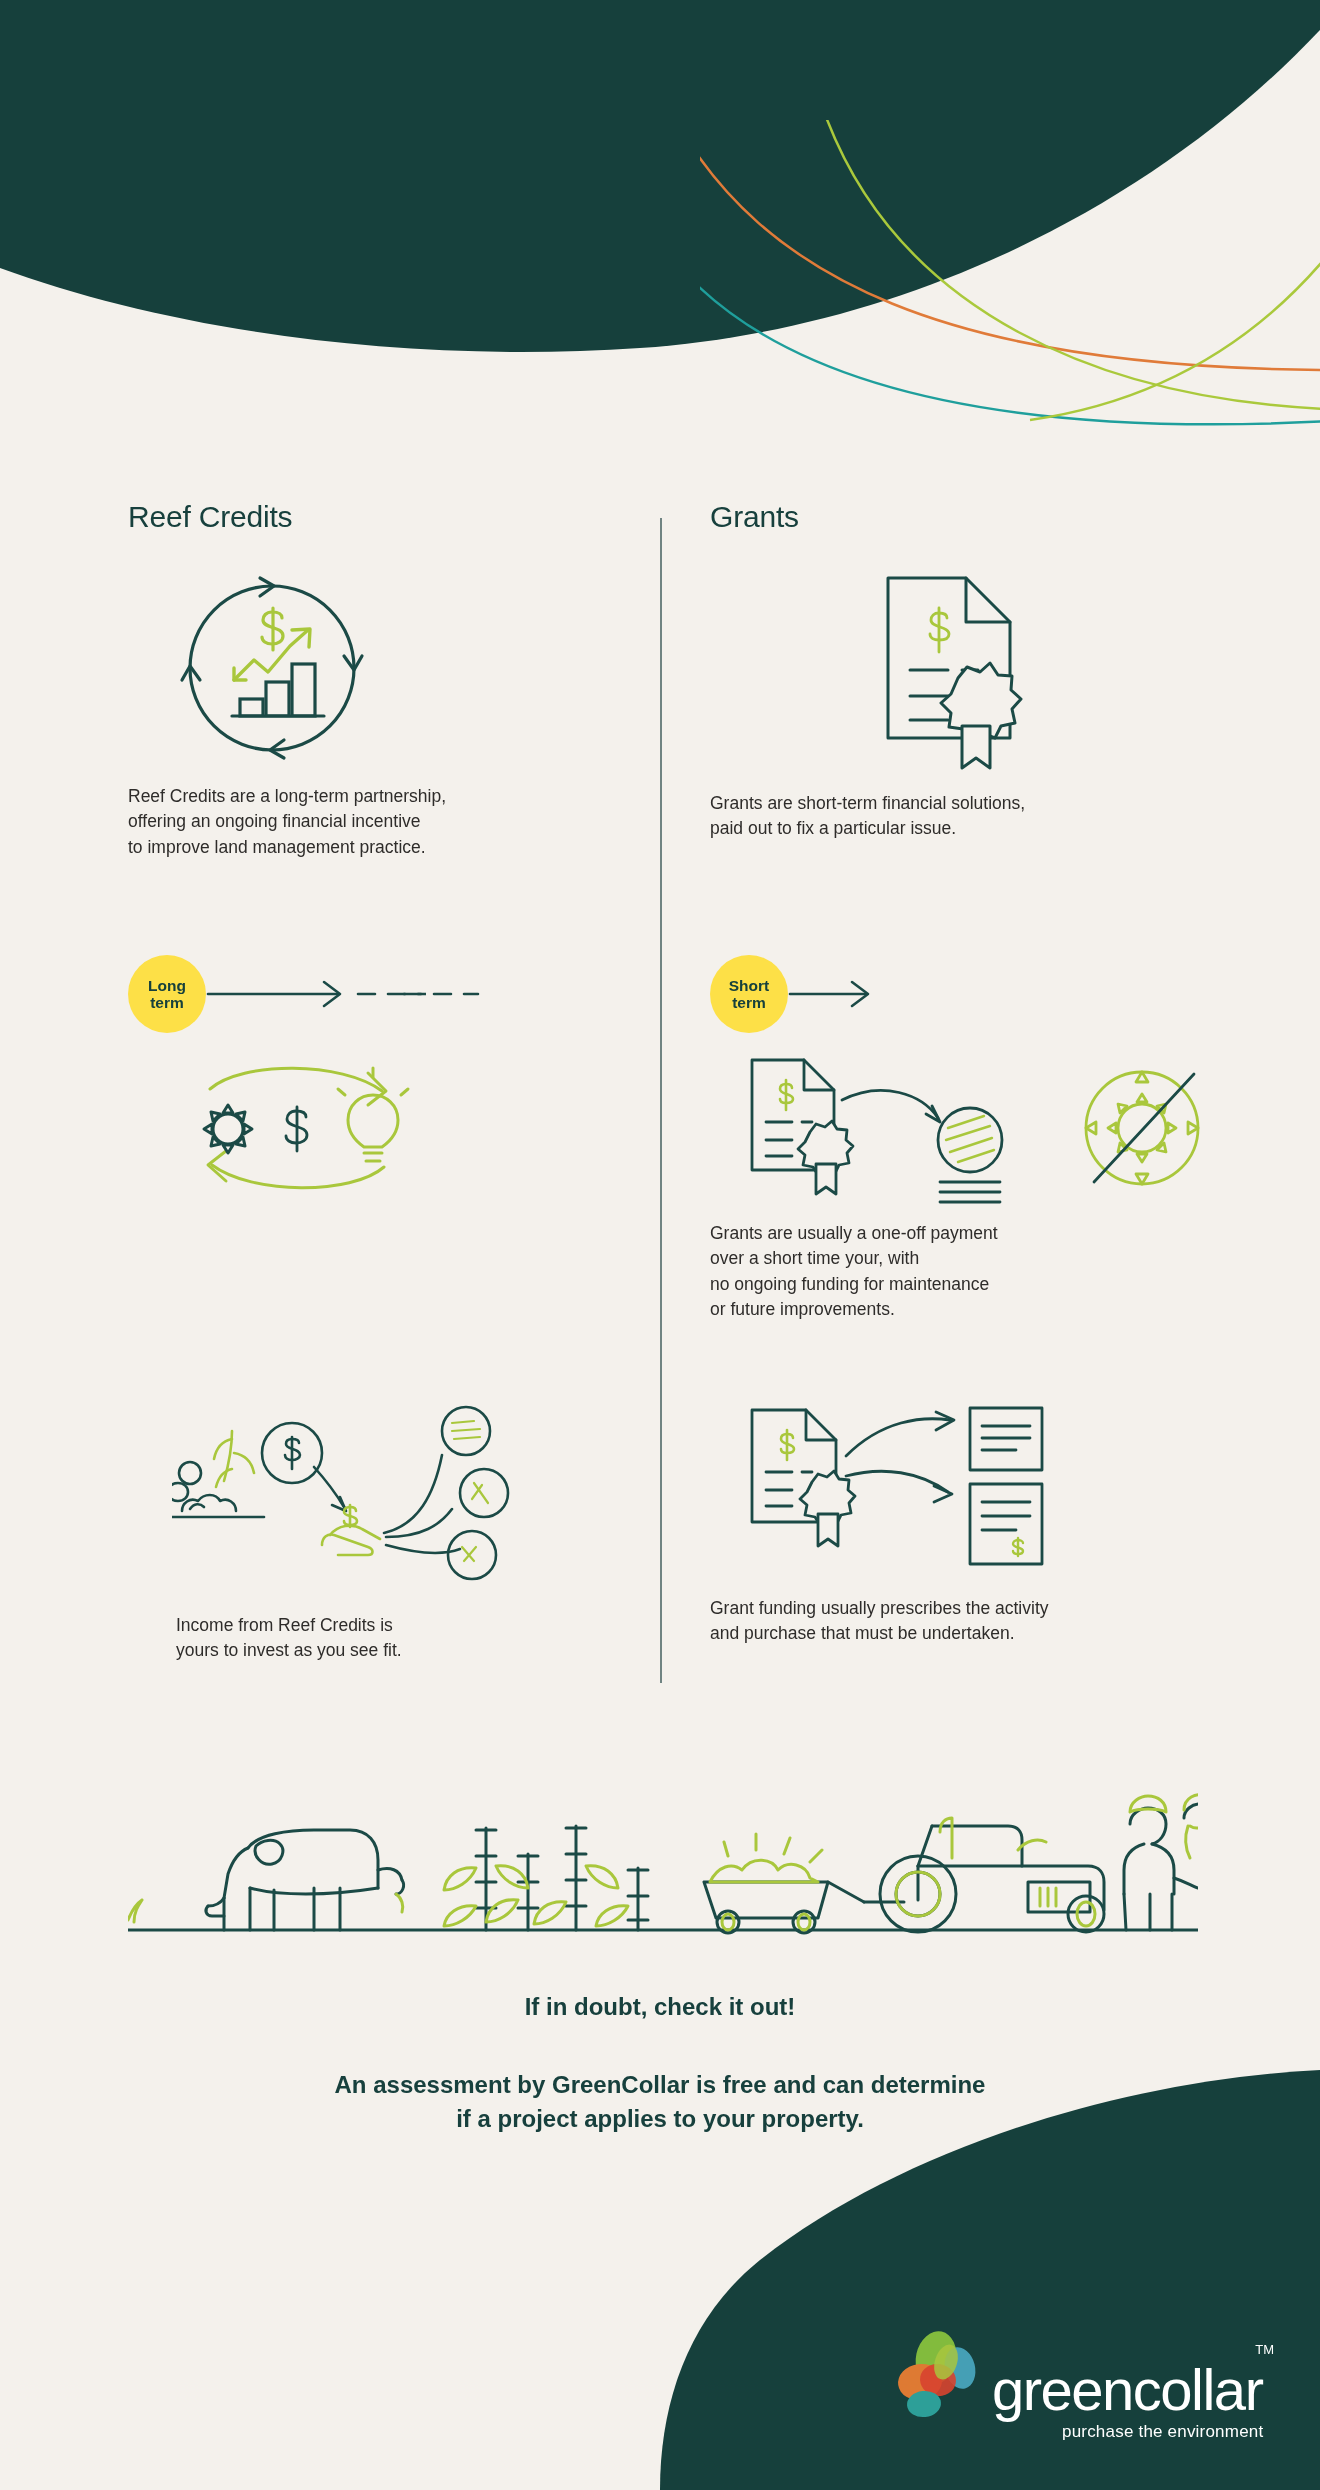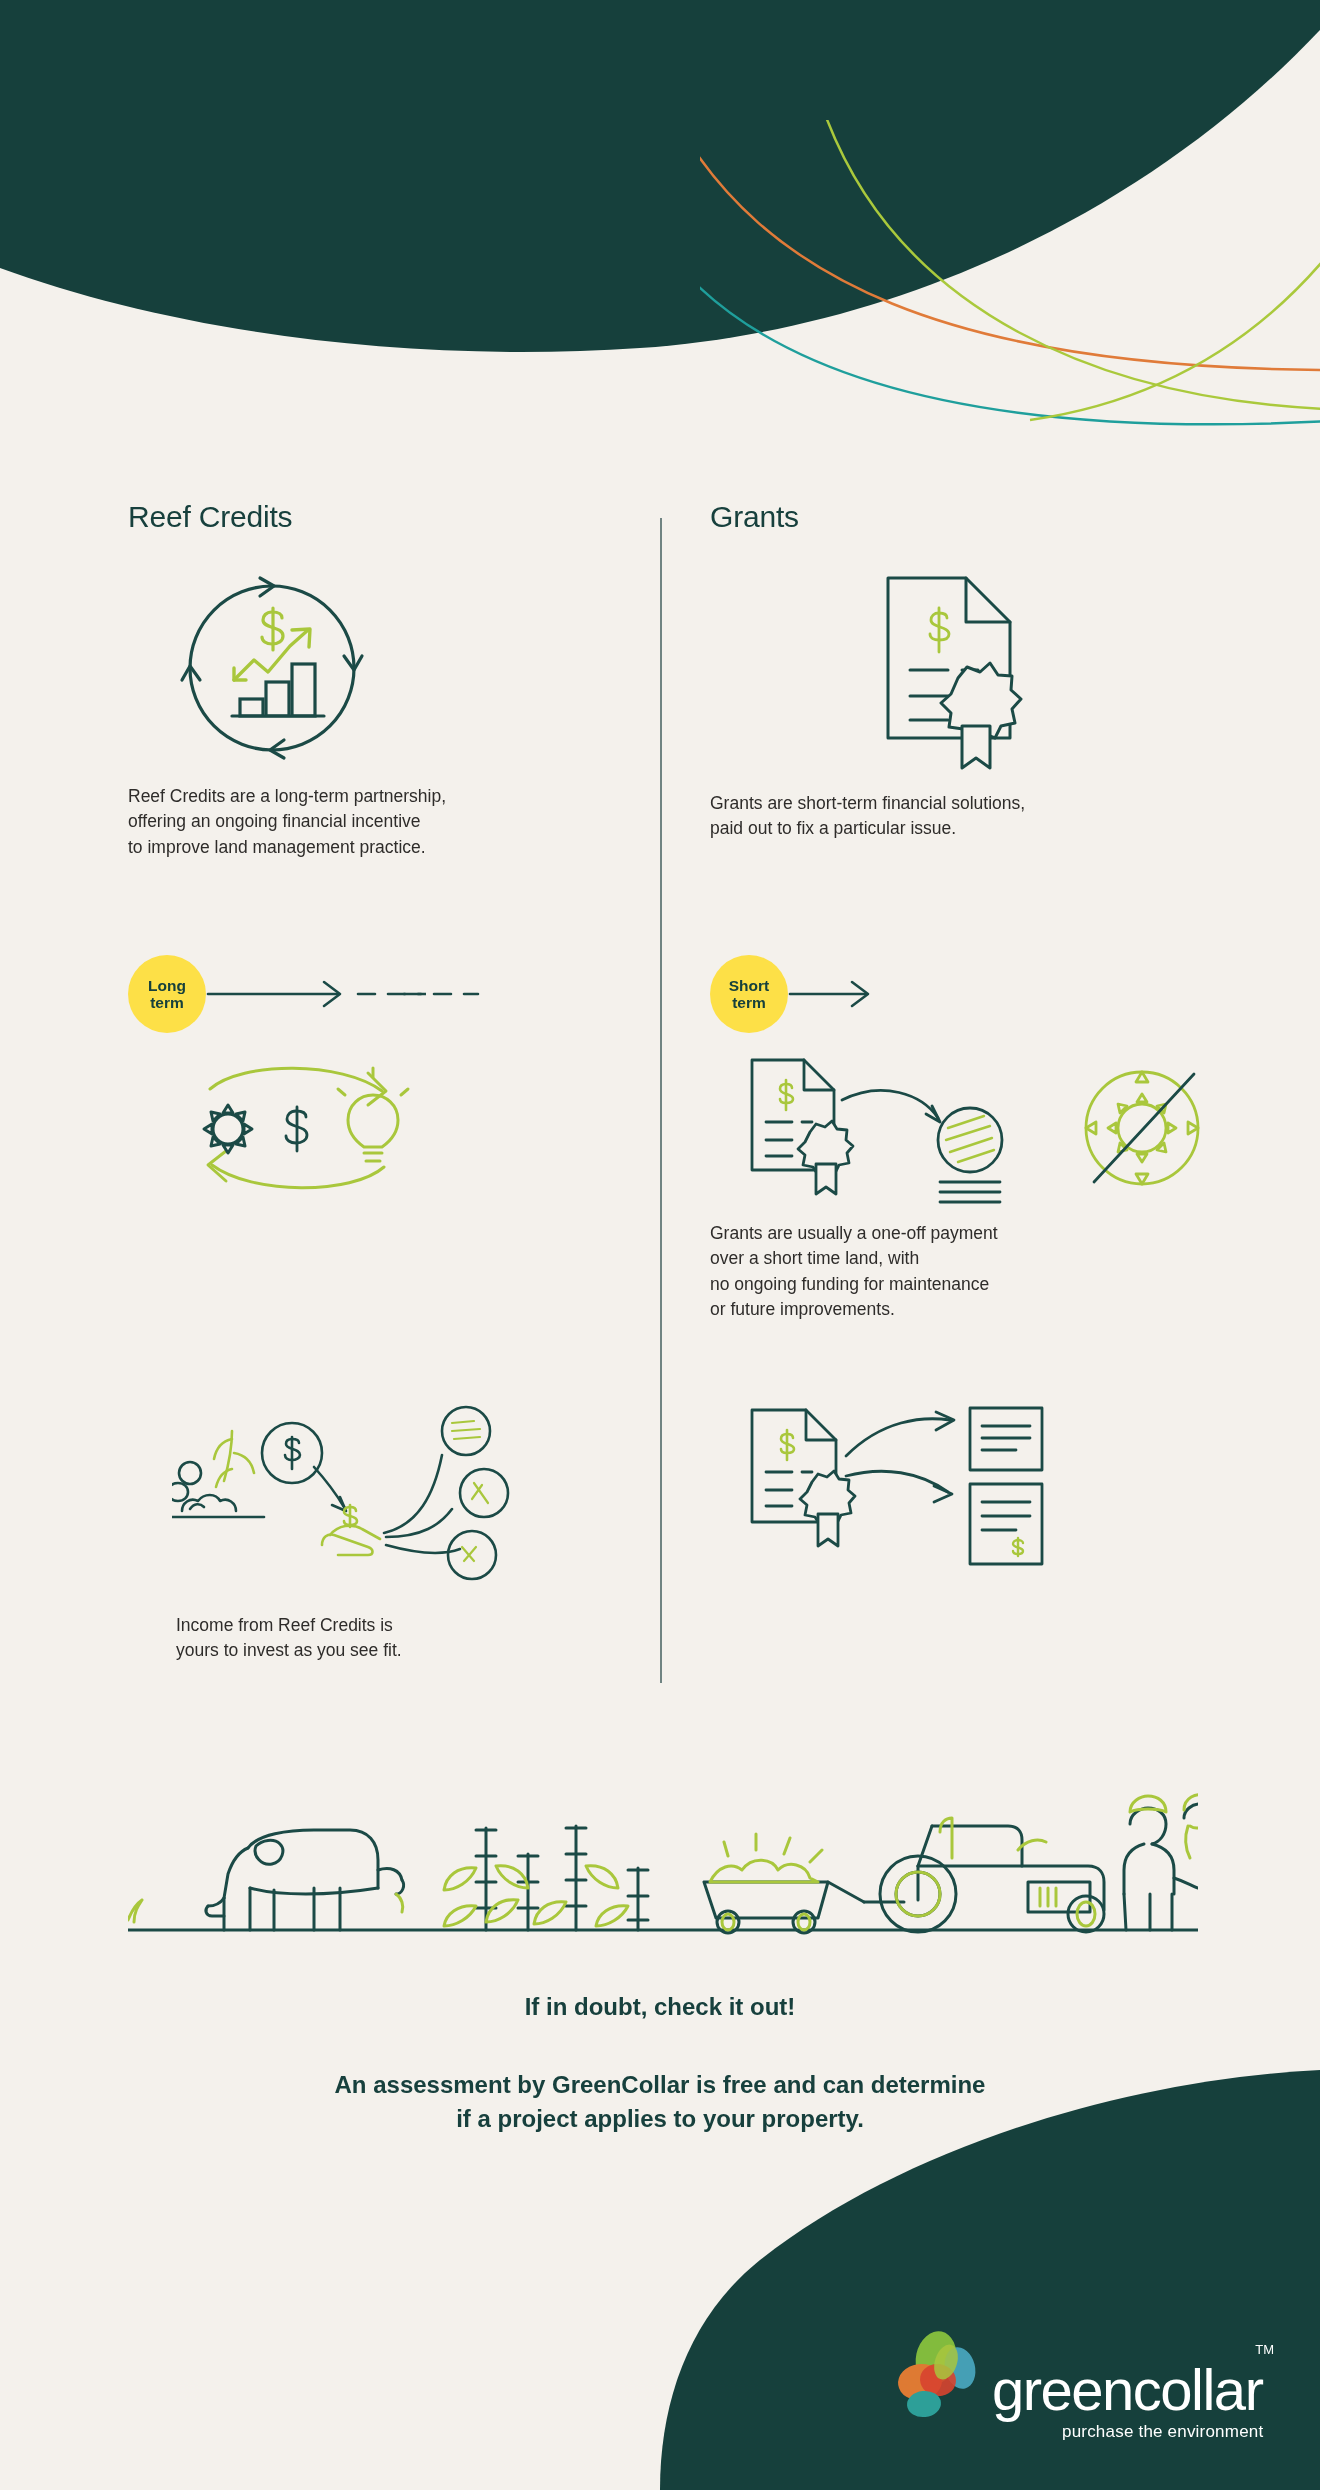--- a/index.html
+++ b/index.html
@@ -298,21 +298,21 @@
             <path d="M400,20 l6,10 h-12 Z M400,132 l6,-10 h-12 Z M344,76 l10,6 v-12 Z M456,76 l-10,6 v-12 Z"></path>
             <circle cx="400" cy="76" r="24"></circle>
             <path d="M400,42 l5,8 h-10 Z M400,110 l5,-8 h-10 Z M366,76 l8,5 v-10 Z M434,76 l-8,5 v-10 Z
                      M376,52 l9,2 l-7,7 Z M424,100 l-9,-2 l7,-7 Z M424,52 l-2,9 l-7,-7 Z M376,100 l2,-9 l7,7 Z"></path>
           </g>
           <g stroke="#1b4a46" stroke-width="2.8" fill="none" stroke-linecap="round">
             <path d="M352,130 L452,22"></path>
           </g>
         </svg>
         <div class="body-text" style="margin-top:10px;">Grants are usually a one-off payment
-over a short time land, with
+over a short time your, with
 no ongoing funding for maintenance
 or future improvements.</div>
       </div>
 
       <div class="blk" style="left:0;top:900px;">
         <svg width="330" height="180" viewBox="0 0 330 180" style="margin-left:32px;" fill="none">
           <g stroke="#1b4a46" stroke-width="2.8" fill="none" stroke-linejoin="round" stroke-linecap="round">
             <path d="M10,10 H64 L94,40 V122 H10 Z"></path>
             <path d="M64,10 V40 H94"></path>
             <path d="M24,72 h26 M60,72 h10"></path>
@@ -337,20 +337,22 @@
             <rect x="228" y="8" width="72" height="62"></rect>
             <path d="M240,26 h48 M240,38 h48 M240,50 h34"></path>
             <rect x="228" y="84" width="72" height="80"></rect>
             <path d="M240,102 h48 M240,116 h48 M240,130 h34"></path>
           </g>
           <g stroke="#a9c73c" stroke-width="2.4" fill="none" stroke-linecap="round">
             <path d="M276,138 v18"></path>
             <path d="M281,143 C281,141 278,140 276,140 C273,140 271,142 271,144 C271,148 281,147 281,151 C281,153 279,154 276,154 C273,154 271,153 271,151"></path>
           </g>
         </svg>
+        <div class="body-text" style="margin-top:12px;">Grant funding usually prescribes the activity
+and purchase that must be undertaken.</div>
       </div>
     </div>
   </div>
 
   <svg style="position:absolute;left:128px;top:1770px;width:1070px;height:170px;" viewBox="0 0 1070 170" fill="none">
     <g stroke="#1b4a46" stroke-width="3" fill="none" stroke-linecap="round" stroke-linejoin="round">
 
       <path d="M0,160 H1070"></path>
 
       <path d="M120,78 C130,64 160,60 186,60 L222,60 C240,60 250,72 250,90 L250,118"></path>

